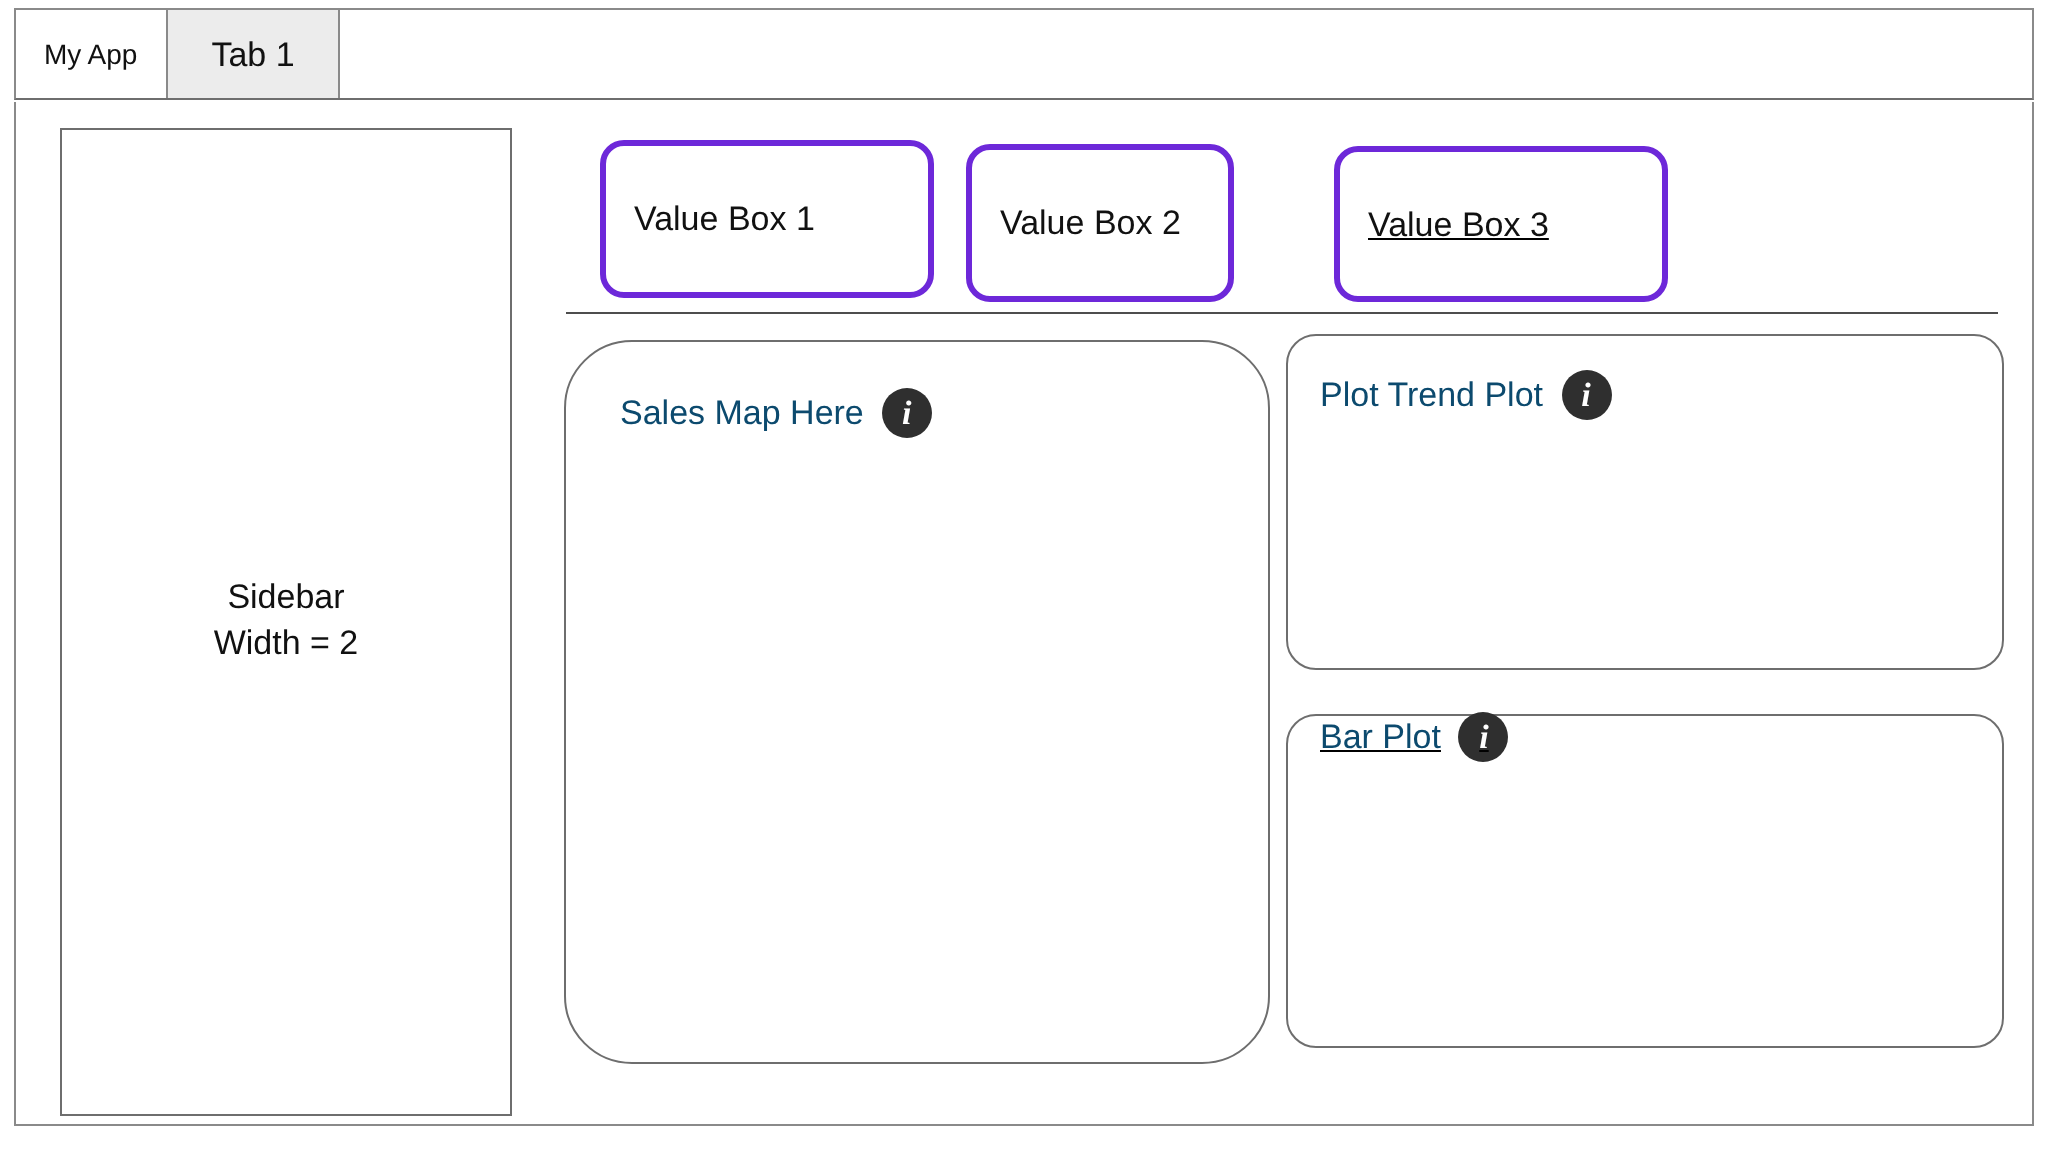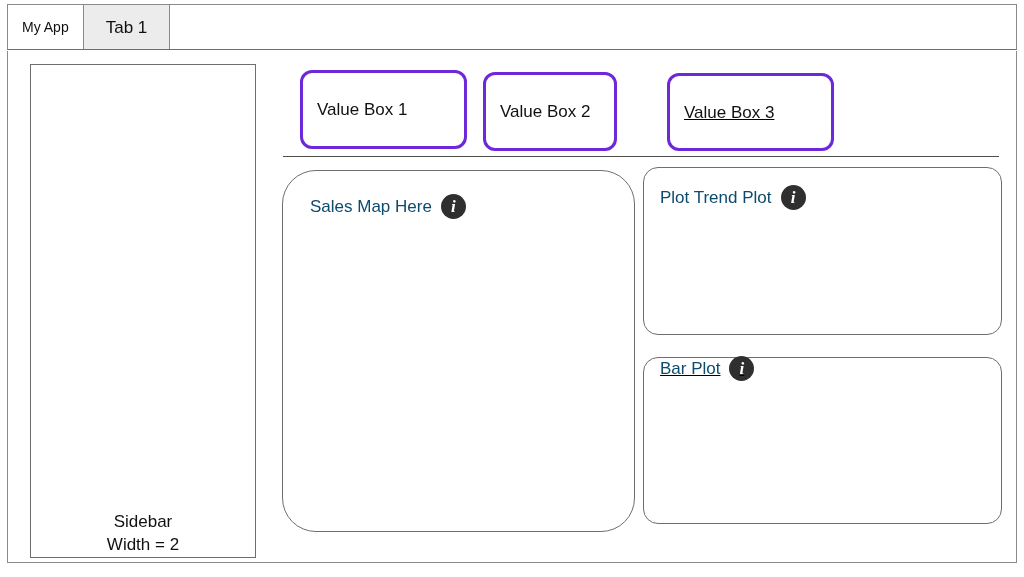--- a/index.html
+++ b/index.html
@@ -86,21 +86,21 @@
   .sidebar {
     position: absolute;
     left: 30px;
     top: 64px;
     width: 226px;
     height: 494px;
     border: 1px solid #6e6e6e;
     box-sizing: border-box;
     background: #ffffff;
     display: flex;
-    align-items: flex-end;
+    align-items: center;
     justify-content: center;
     text-align: center;
   }
 
   .sidebar-text {
     font-size: 17px;
     line-height: 1.35;
     color: #111111;
   }
 

